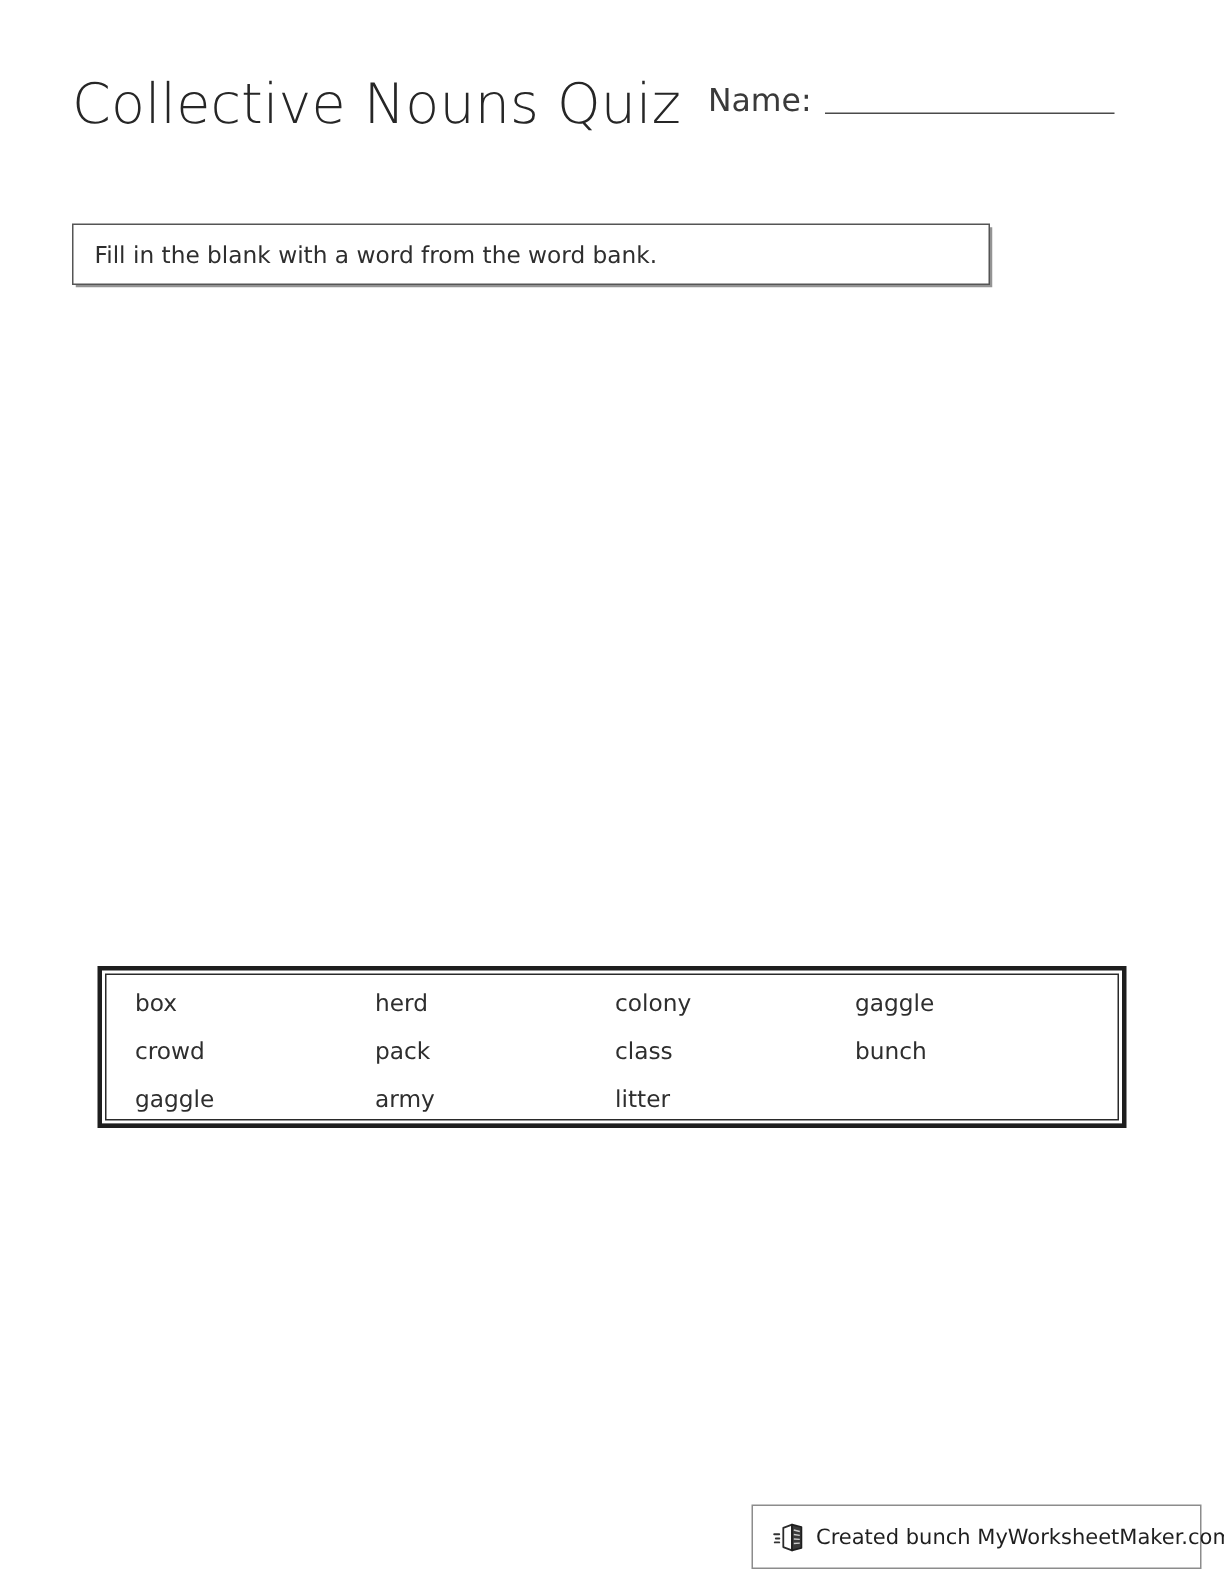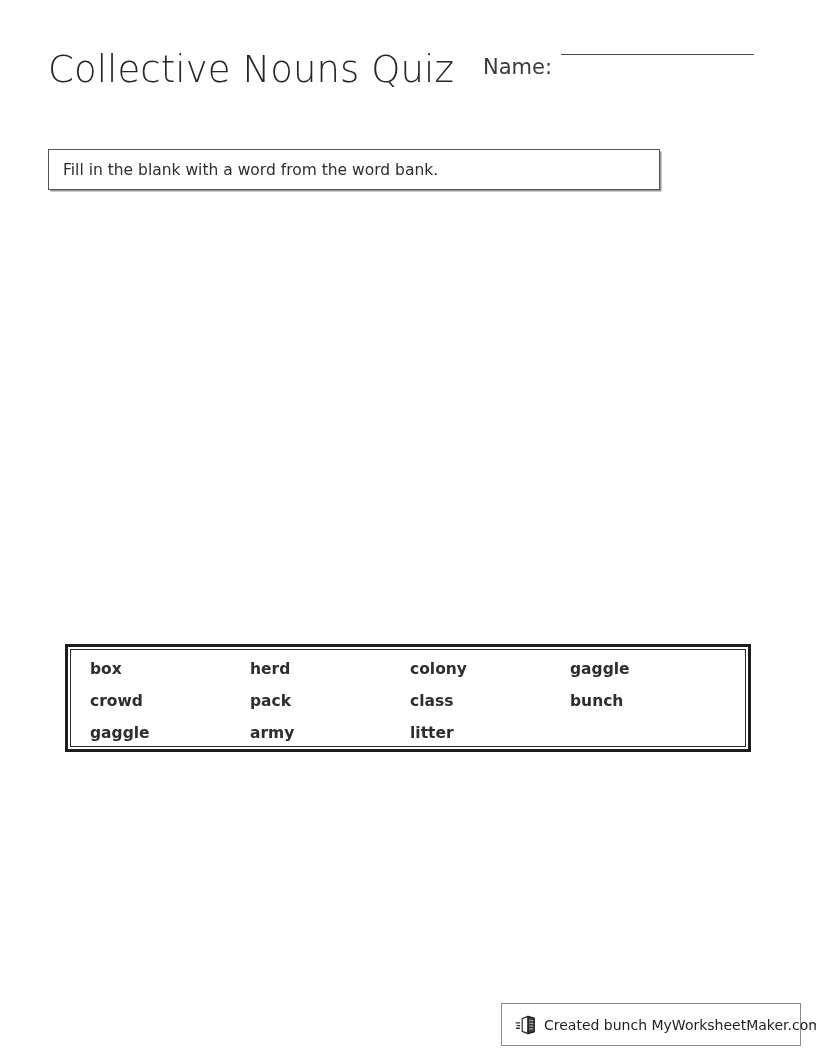--- a/index.html
+++ b/index.html
@@ -36,24 +36,24 @@
     top: 0;
     font-size: 37px;
     font-weight: 300;
     color: #262626;
     letter-spacing: 0.1px;
     white-space: nowrap;
     line-height: 52px;
   }
   .name-group {
     position: absolute;
-    left: 435px;
+    left: 424px;
     top: 10px;
     display: flex;
-    align-items: flex-start;
+    align-items: flex-end;
     gap: 9px;
   }
   .name-label {
     font-size: 21px;
     font-weight: 400;
     color: #3a3a3a;
     line-height: 26px;
     white-space: nowrap;
   }
   .name-line {
@@ -106,21 +106,20 @@
     box-shadow: inset 0 0 0 2px #ffffff, inset 0 0 0 3px #2a2a2a;
   }
   .word-grid {
     position: absolute;
     left: 0;
     top: 0;
     right: 0;
     bottom: 0;
     padding: 11px 0 0 22px;
     box-sizing: border-box;
-    font-weight: bold;
   }
   .word-row {
     display: flex;
     height: 32px;
     align-items: flex-start;
   }
   .word-cell {
     width: 160px;
     font-size: 15.5px;
     color: #2e2e2e;

